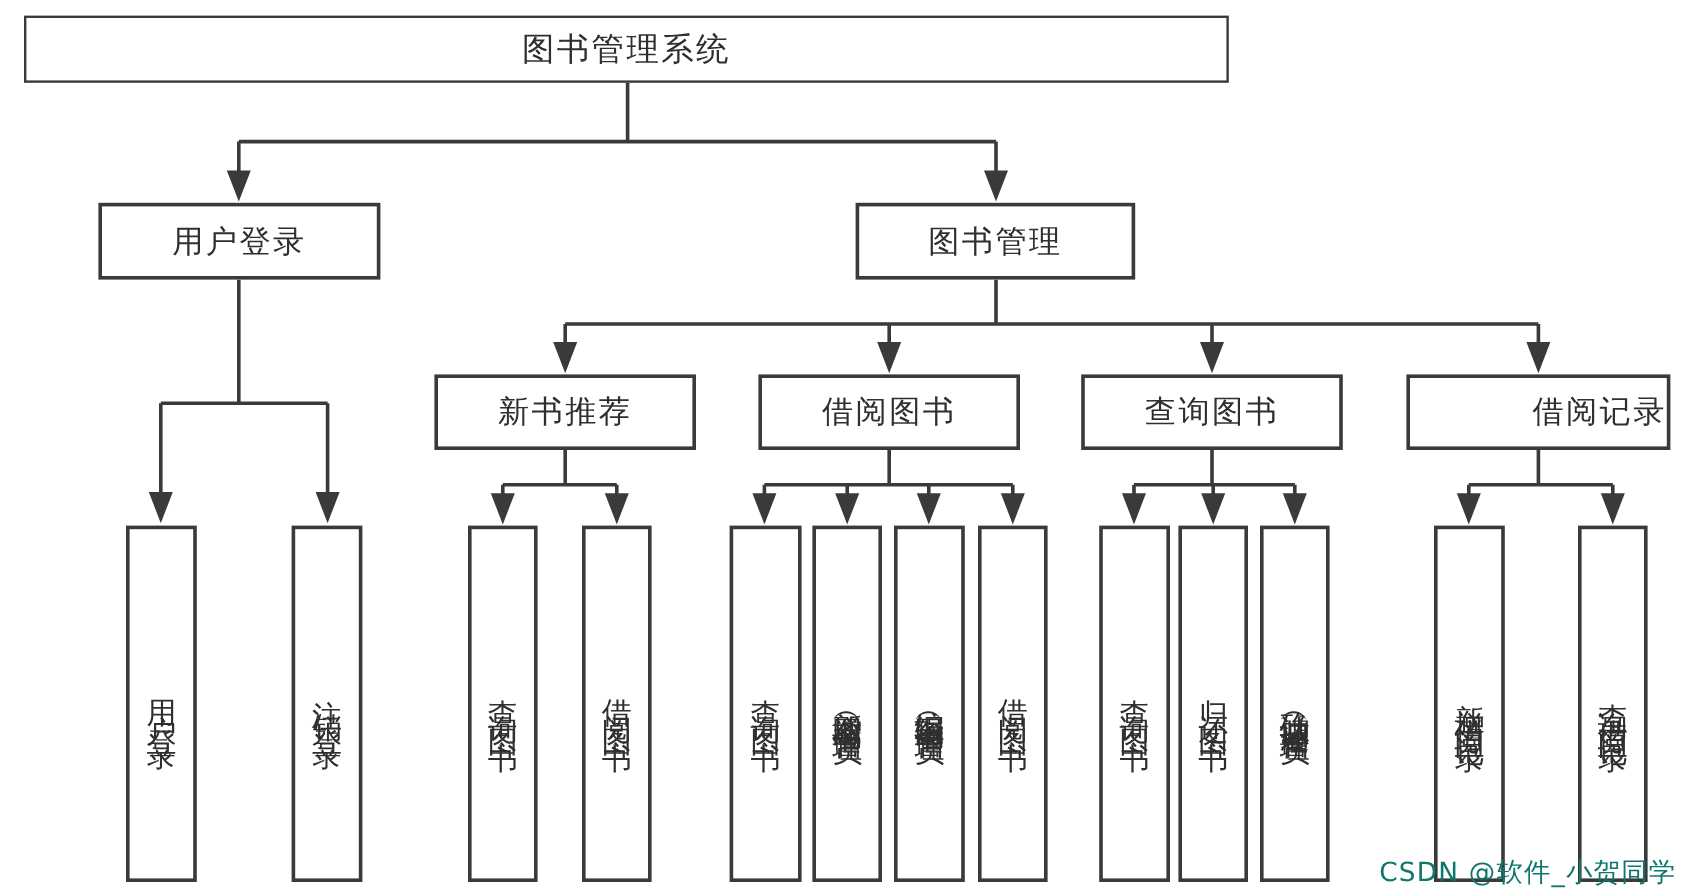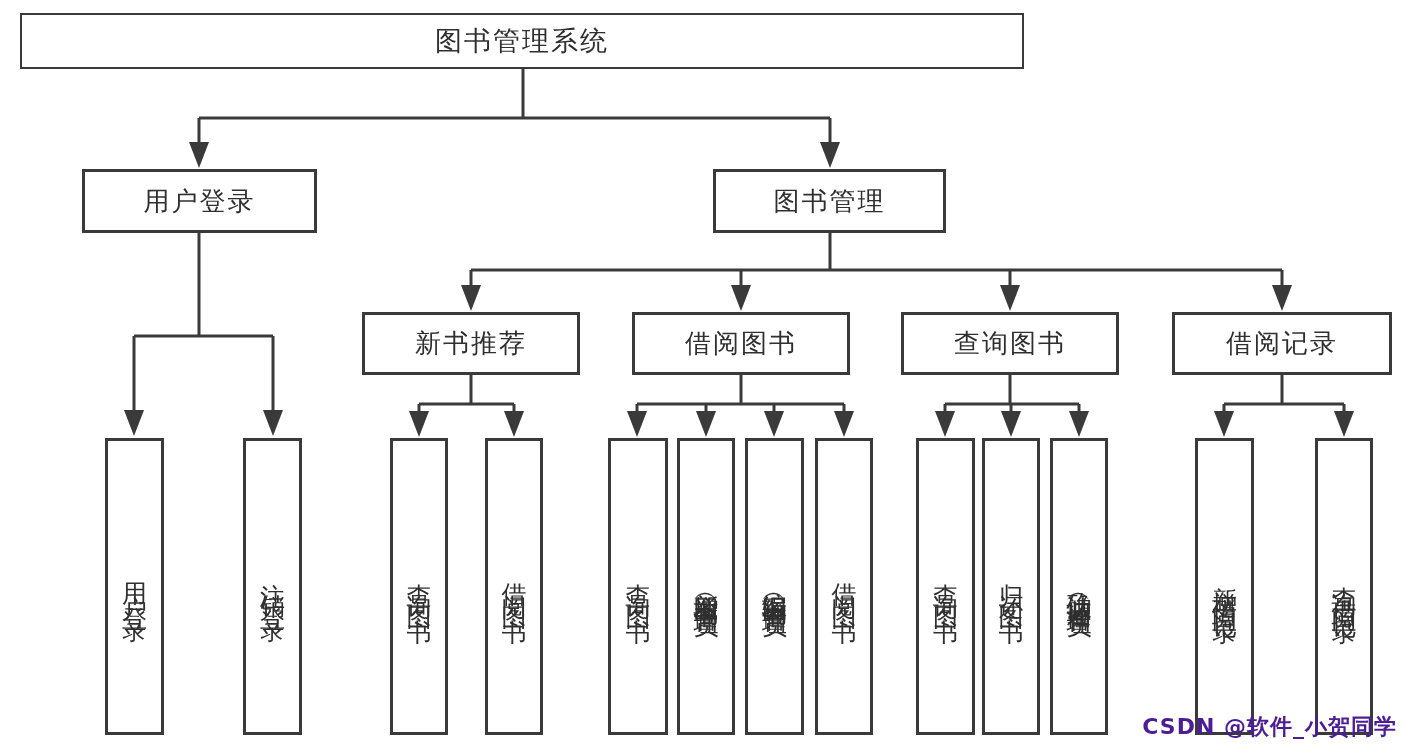--- a/index.html
+++ b/index.html
@@ -33,24 +33,23 @@
   .len6 span{letter-spacing:7px;}
   .len9 span{letter-spacing:3px;}
   #edges{position:absolute;left:0;top:0;width:1405px;height:747px;}
   #edges path{stroke:#3a3a3a;stroke-width:3;fill:none;}
   #edges polygon{fill:#3a3a3a;stroke:none;}
   #watermark{
     position:absolute;
     right:8px;
     bottom:5px;
     font-size:22px;
-    color:#4c1d95;
+    color:#0f766e;
     letter-spacing:1px;
     white-space:nowrap;
-    font-weight:bold;
   }
 </style>
 </head>
 <body>
 
 <div id="stage">
 
   <svg id="edges" viewBox="0 0 1405 747" xmlns="http://www.w3.org/2000/svg">
     <g>
       <path d="M523 68 V118 M199 118 H830 M199 118 V144 M830 118 V144"></path>
@@ -107,21 +106,21 @@
 
   <div class="box hbox" style="left:362px;top:312px;width:218px;height:63px;">
     <span>新书推荐</span>
   </div>
   <div class="box hbox" style="left:632px;top:312px;width:218px;height:63px;">
     <span>借阅图书</span>
   </div>
   <div class="box hbox" style="left:901px;top:312px;width:218px;height:63px;">
     <span>查询图书</span>
   </div>
-  <div class="box hbox" style="left:1172px;top:312px;width:220px;height:63px;">
+  <div class="box hbox" style="left:1172px;top:312px;width:220px;height:63px;justify-content:flex-end;">
     <span>借阅记录</span>
   </div>
 
   <div class="box vbox len4" style="left:105px;width:59px;">
     <span>用户登录</span>
   </div>
   <div class="box vbox len4" style="left:243px;width:59px;">
     <span>注销登录</span>
   </div>
 

